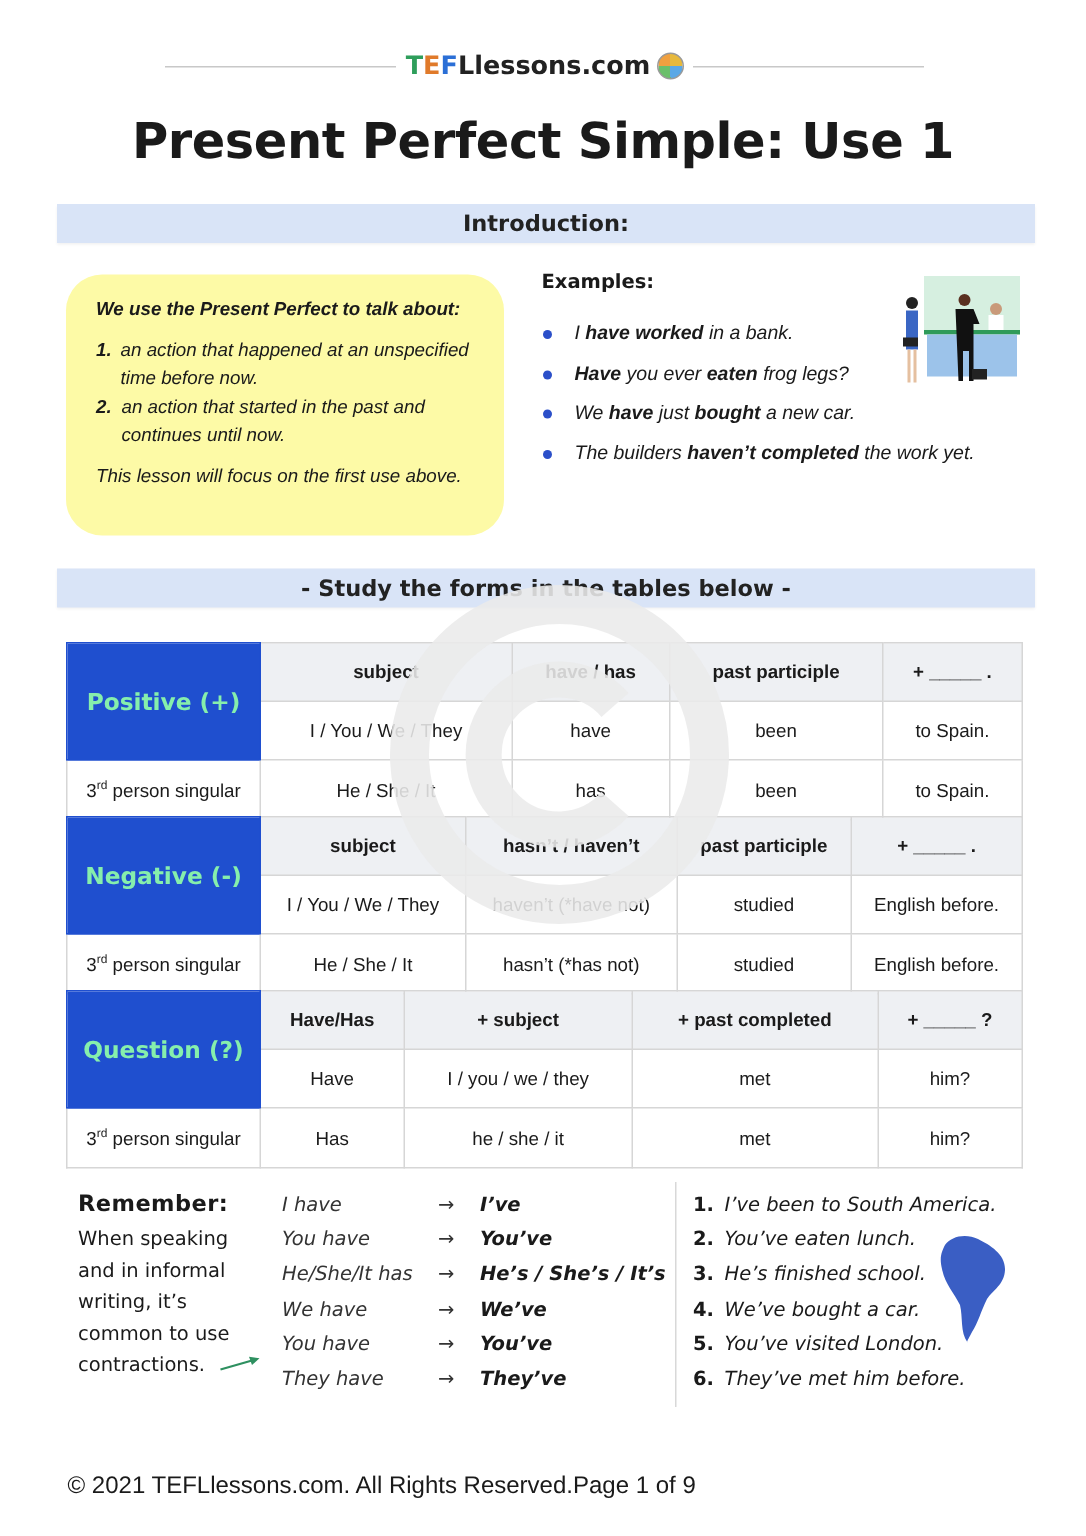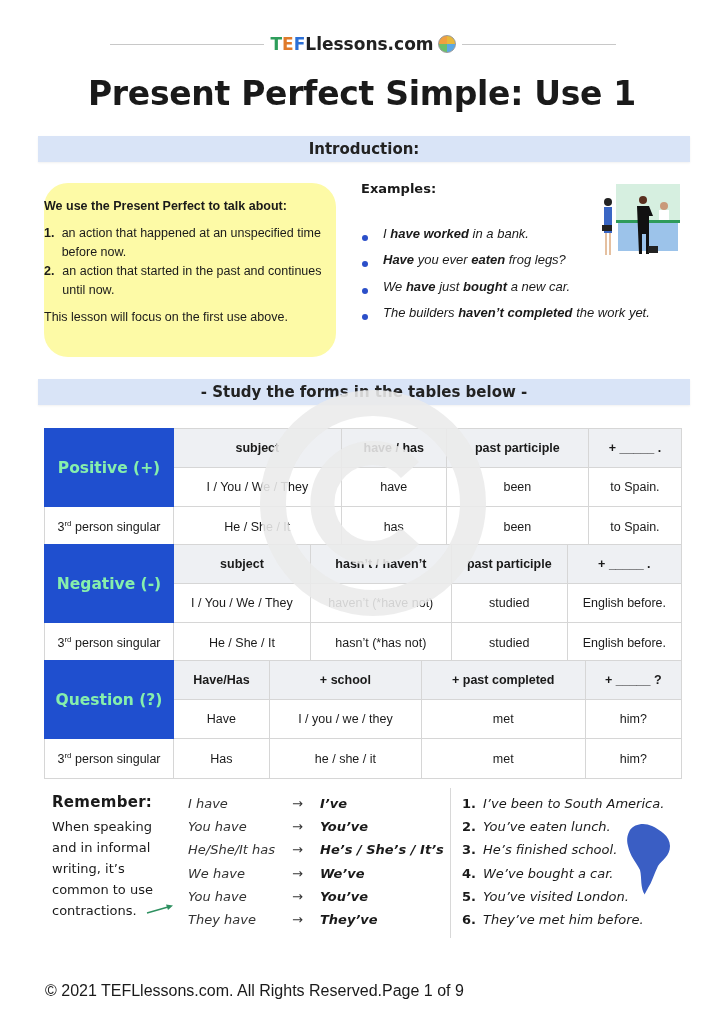--- a/index.html
+++ b/index.html
@@ -4,30 +4,30 @@
 <style>
   * { box-sizing: border-box; margin: 0; padding: 0; }
   body { width: 724px; height: 1024px; background: #ffffff; font-family: "Liberation Sans", sans-serif; color: #1a1a1a; position: relative; overflow: hidden; }
   .logo-row { position: absolute; top: 34px; left: 110px; width: 506px; height: 20px; display: flex; align-items: center; }
   .logo-row .line { flex: 1; height: 1px; background: #c8c8c8; }
   .logo { display: flex; align-items: center; padding: 0 6px; font-weight: bold; font-size: 17px; font-family: "DejaVu Sans", sans-serif; }
   .logo .t { color: #2e9e5b; } .logo .e { color: #e07a2a; } .logo .f { color: #2b6fd6; } .logo .rest { color: #222; }
   .globe { width: 18px; height: 18px; border-radius: 50%; margin-left: 4px; background: conic-gradient(#e7b93c 0 25%, #5aa8e6 25% 50%, #6bbf6b 50% 75%, #f0a040 75%); border: 1px solid #999; }
   h1 { position: absolute; top: 74px; left: 0; width: 724px; text-align: center; font-size: 33px; font-weight: bold; font-family: "DejaVu Sans", sans-serif; letter-spacing: -0.3px; }
   .band { position: absolute; left: 38px; width: 652px; height: 26px; background: #d9e4f7; text-align: center; font-weight: bold; font-size: 15px; line-height: 26px; font-family: "DejaVu Sans", sans-serif; color: #222; box-shadow: 0 1px 2px rgba(0,0,0,0.06); }
-  .intro-box { position: absolute; top: 183px; left: 44px; width: 292px; height: 174px; background: #fdfaa6; border-radius: 24px; padding: 14px 12px 0 0; font-size: 12.5px; line-height: 19px; }
+  .intro-box { position: absolute; top: 183px; left: 44px; width: 292px; height: 174px; background: #fdfaa6; border-radius: 24px; padding: 14px 12px 0 20px; font-size: 12.5px; line-height: 19px; font-style: italic; }
   .intro-box .lead { font-weight: bold; margin-bottom: 8px; }
   .intro-box .item { display: flex; }
   .intro-box .num { width: 22px; font-weight: bold; }
   .intro-box .or { padding-left: 24px; font-weight: bold; text-decoration: underline; }
   .intro-box .focus { margin-top: 8px; }
   .examples { position: absolute; top: 181px; left: 361px; width: 330px; }
   .examples .title { font-weight: bold; font-size: 13px; font-family: "DejaVu Sans", sans-serif; margin-bottom: 18px; }
   .examples ul { list-style: none; }
-  .examples li { font-style: italic; font-size: 13px; height: 26.5px; display: flex; align-items: flex-end; }
+  .examples li { font-style: italic; font-size: 13px; height: 26.5px; display: flex; align-items: flex-start; }
   .examples li .dot { width: 6px; height: 6px; border-radius: 50%; background: #2b4fc9; margin: 6px 15px 0 1px; flex: none; }
   .examples b { font-style: italic; }
   .bank-img { position: absolute; top: 182px; left: 596px; width: 86px; height: 80px; }
   table.form { position: absolute; left: 44px; width: 638px; border-collapse: collapse; font-size: 12.5px; }
   table.form td { border: 1px solid #d6d6d6; text-align: center; height: 32px; padding: 12px 4px; }
   table.form td.head { background: #eef0f3; font-weight: bold; height: 36px; }
   table.form td.label { background: #1f4fcf; color: #86efac; font-weight: bold; font-size: 15.5px; font-family: "DejaVu Sans", sans-serif; width: 129px; border-color: #1f4fcf; }
   table.form td.third { width: 129px; }
   table.form sup { font-size: 8px; }
   .remember { position: absolute; top: 792px; left: 52px; width: 120px; font-size: 13px; line-height: 21px; font-family: "DejaVu Sans", sans-serif; }
@@ -165,21 +165,21 @@
     <td>English before.</td>
   </tr>
 </tbody>
   </table>
 
 <table class="form" style="top:660px;">
   <tbody>
       <tr>
     <td class="label" rowspan="2">Question (?)</td>
     <td class="head">Have/Has</td>
-    <td class="head">+ school</td>
+    <td class="head">+ subject</td>
     <td class="head">+ past completed</td>
     <td class="head">+ _____ ?</td>
   </tr>
   <tr>
     <td>Have</td>
     <td>I / you / we / they</td>
     <td>met</td>
     <td>him?</td>
   </tr>
   <tr>

